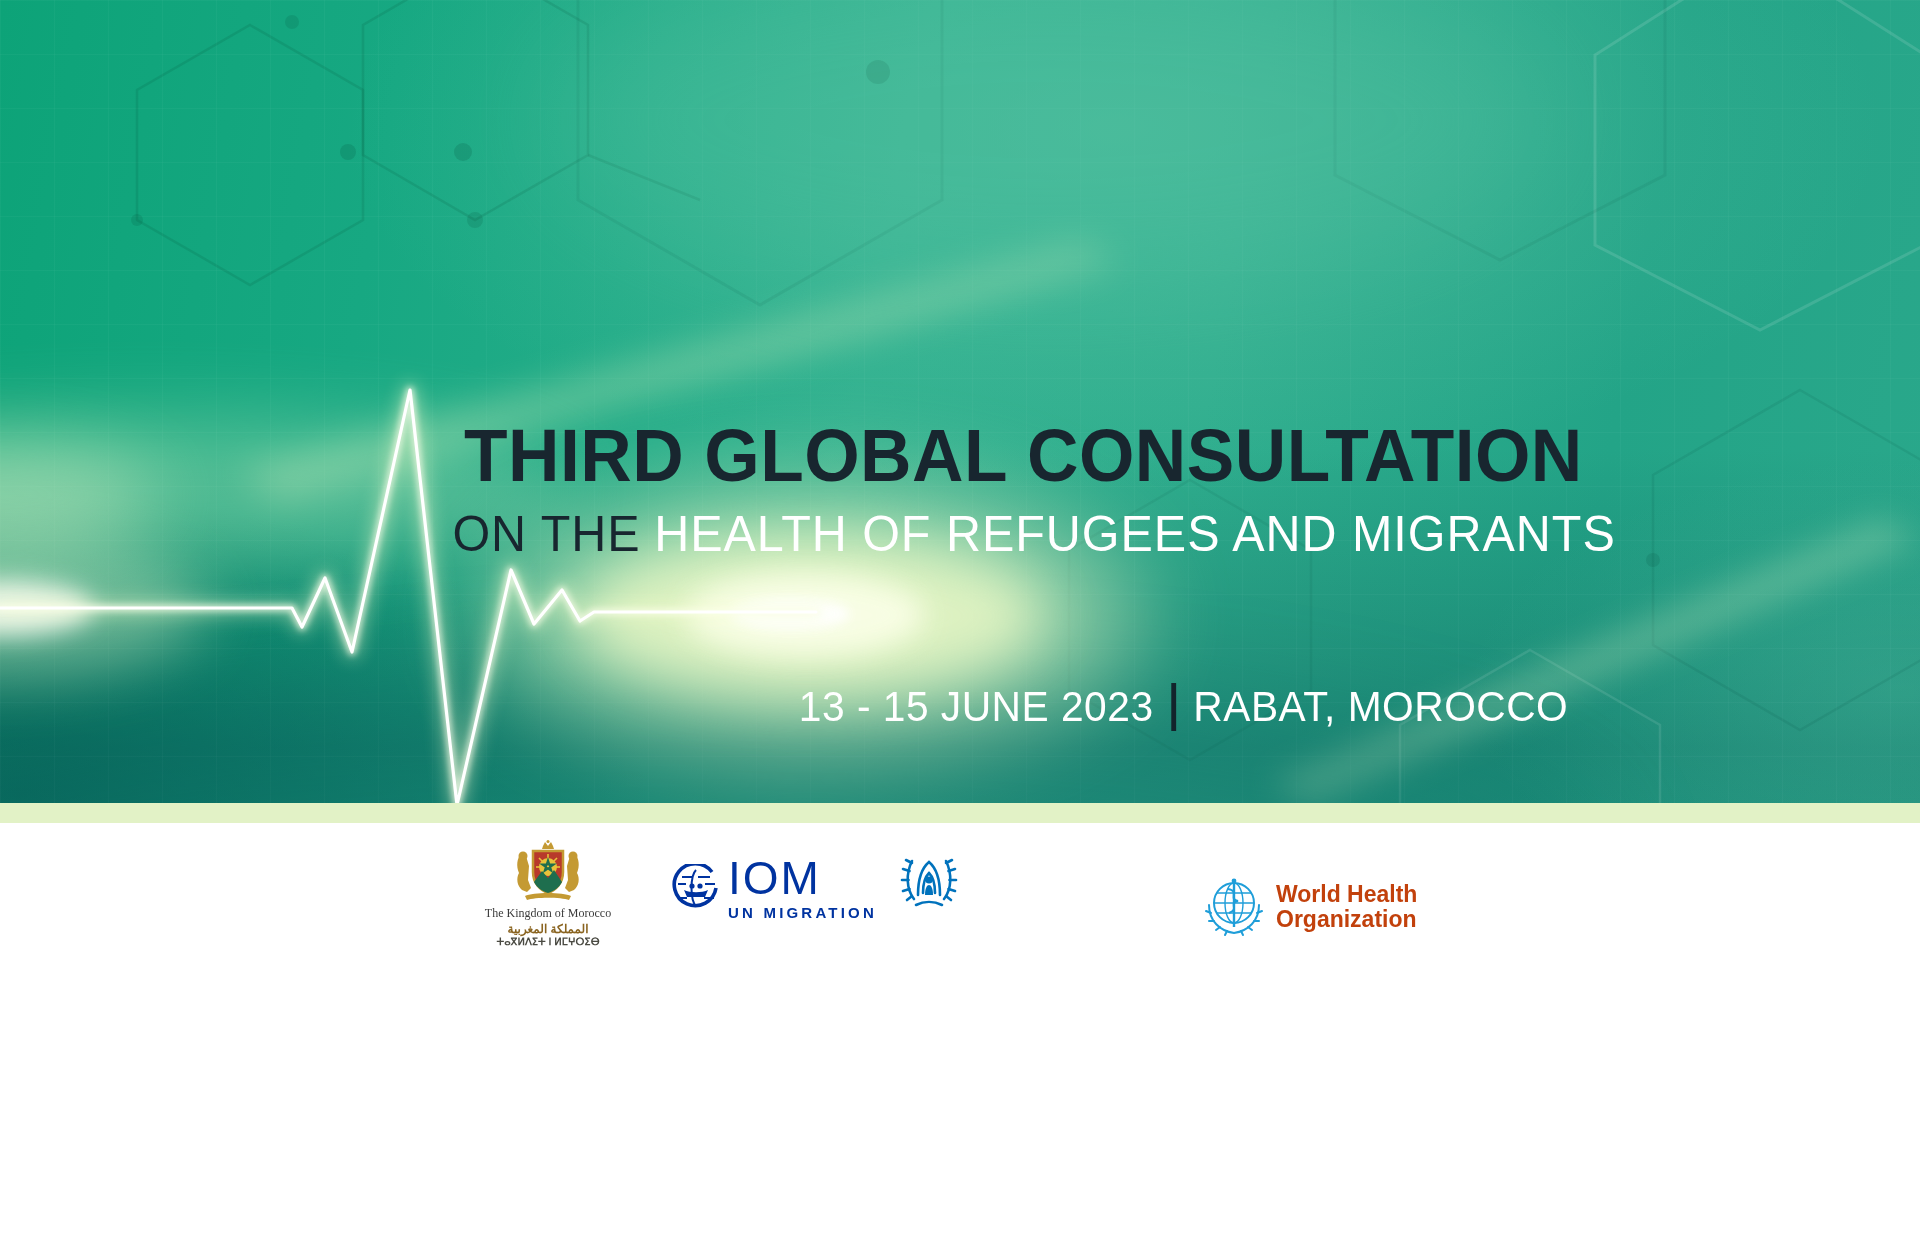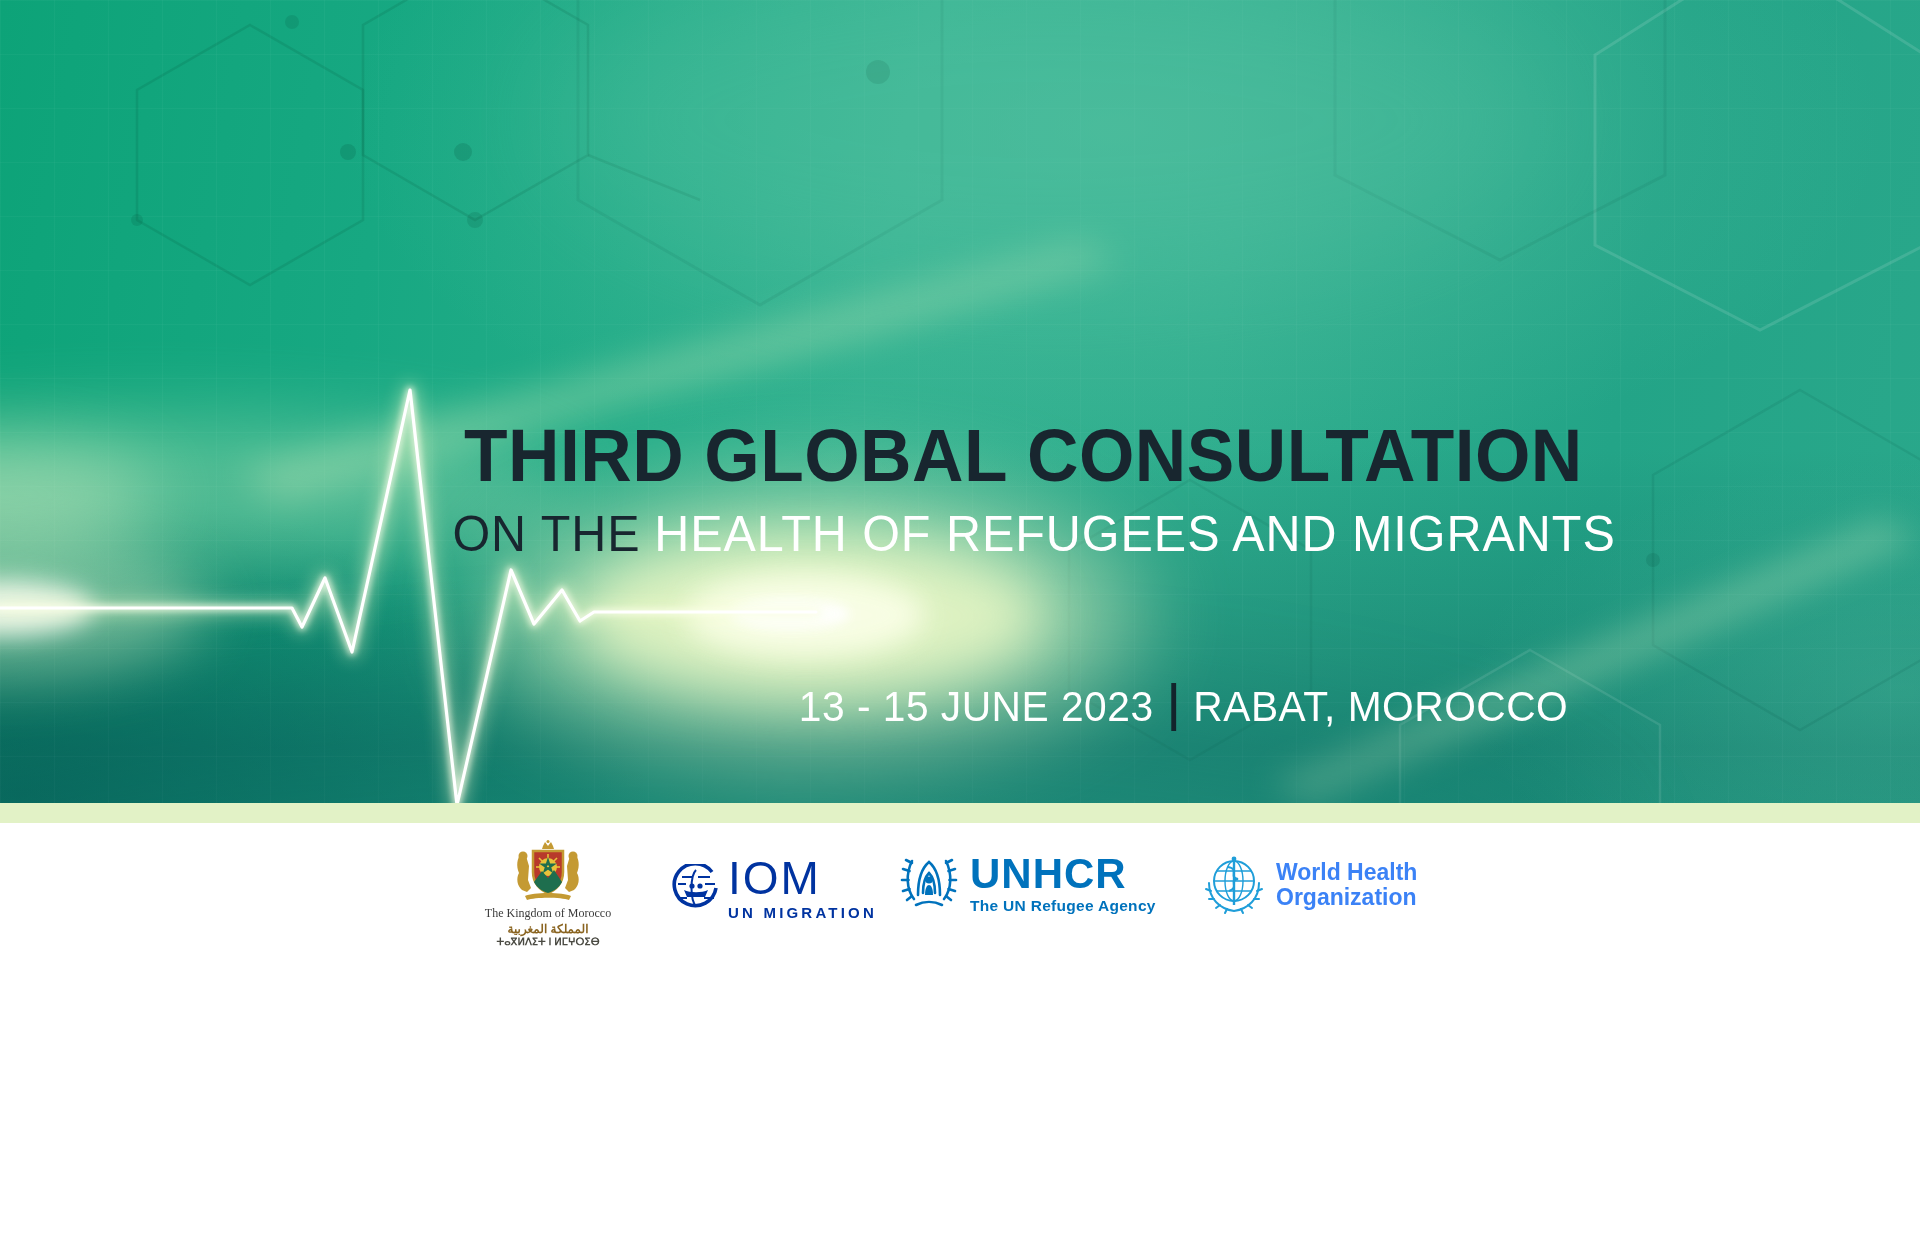--- a/index.html
+++ b/index.html
@@ -49,21 +49,21 @@
   .morocco .cap-tf{font-size:10px;font-weight:700;color:#4A4A42;line-height:1.1;}
 
   .iom{left:672px;top:855px;gap:8px;color:#0033A0;}
   .iom .acronym{font-size:46px;font-weight:400;letter-spacing:2px;line-height:1;}
   .iom .tagline{font-size:15px;font-weight:700;letter-spacing:3.2px;margin-top:3px;}
 
   .unhcr{left:898px;top:853px;gap:10px;color:#0072BC;}
   .unhcr .acronym{font-size:42px;font-weight:700;letter-spacing:1px;line-height:1;}
   .unhcr .tagline{font-size:15.5px;font-weight:700;letter-spacing:.3px;margin-top:2px;}
 
-  .who{left:1202px;top:853px;gap:10px;color:#3b82f6;}
+  .who{left:1202px;top:875px;gap:10px;color:#c2410c;}
   .who .name{font-size:23px;font-weight:700;line-height:1.08;}
 </style>
 </head>
 <body>
 
 <div class="canvas">
 
   <div class="banner">
     <div class="grid"></div>
 
@@ -205,24 +205,20 @@
             <line x1="50.5" y1="36" x2="57" y2="38"></line>
           <line x1="48" y1="43" x2="53" y2="47"></line>
         </g>
         <path d="M20 42 C20 24 25 14 31 9 C37 14 42 24 42 42"></path>
         <path d="M25 40 C25 30 27 24 31 20 C35 24 37 30 37 40"></path>
         <path d="M18 52 C26 48 36 48 44 52"></path>
       </g>
       <circle cx="31" cy="27" r="3.6" fill="#0072BC"></circle>
       <path d="M27 42 C27 35 29 32 31 32 C33 32 35 35 35 42 Z" fill="#0072BC"></path>
     </svg>
-    <div>
-      <div class="acronym">UNHCR</div>
-      <div class="tagline">The UN Refugee Agency</div>
-    </div>
   </div>
 
   <div class="logo who">
     <svg width="64" height="64" viewBox="0 0 64 64">
       <g stroke="#1F9ED9" fill="none">
         <circle cx="32" cy="28" r="20" stroke-width="2"></circle>
         <ellipse cx="32" cy="28" rx="9" ry="20" stroke-width="1.4"></ellipse>
         <line x1="12" y1="28" x2="52" y2="28" stroke-width="1.4"></line>
         <line x1="14.5" y1="18" x2="49.5" y2="18" stroke-width="1.4"></line>
         <line x1="14.5" y1="38" x2="49.5" y2="38" stroke-width="1.4"></line>

